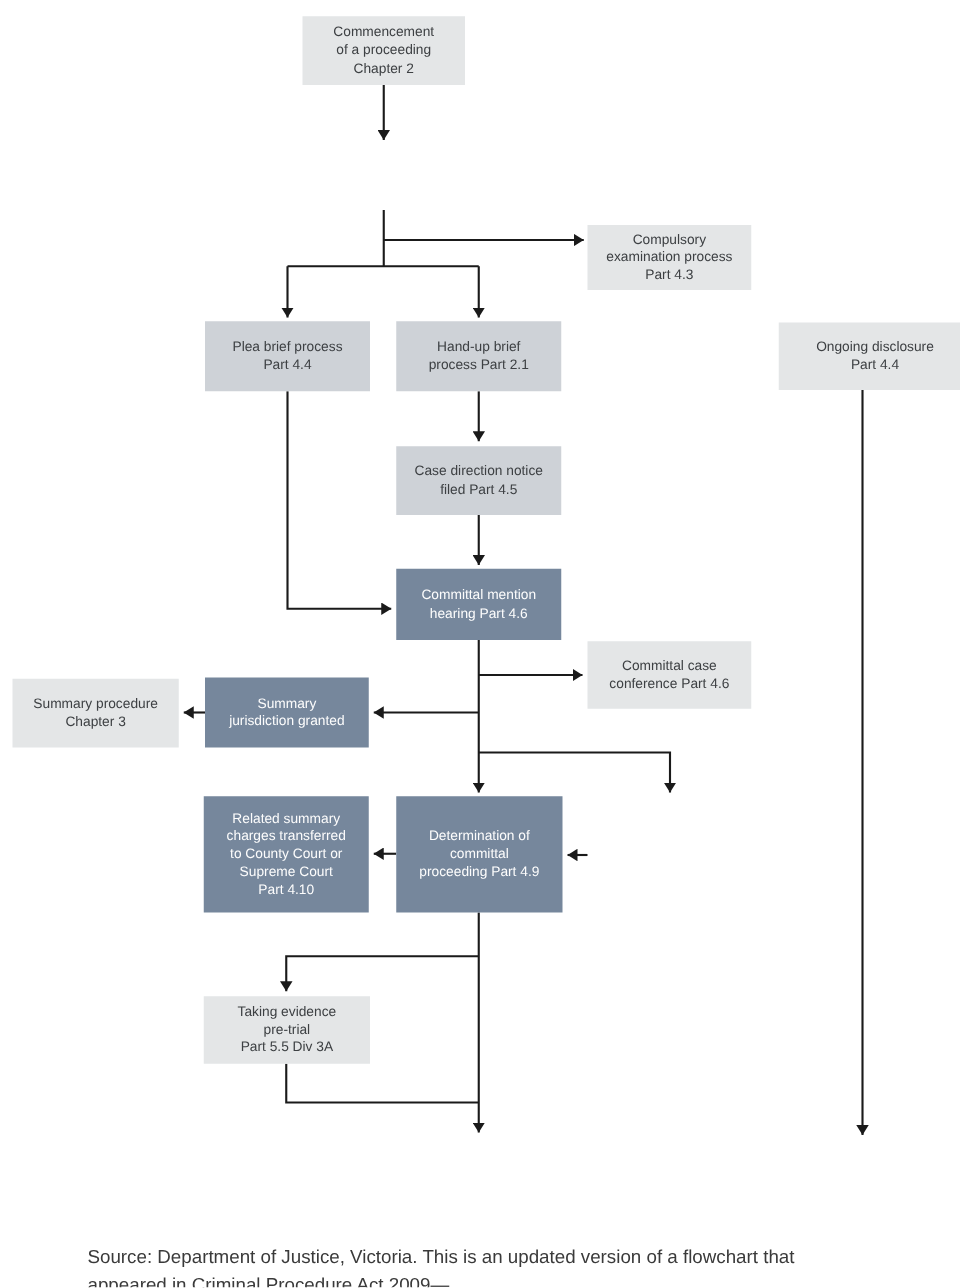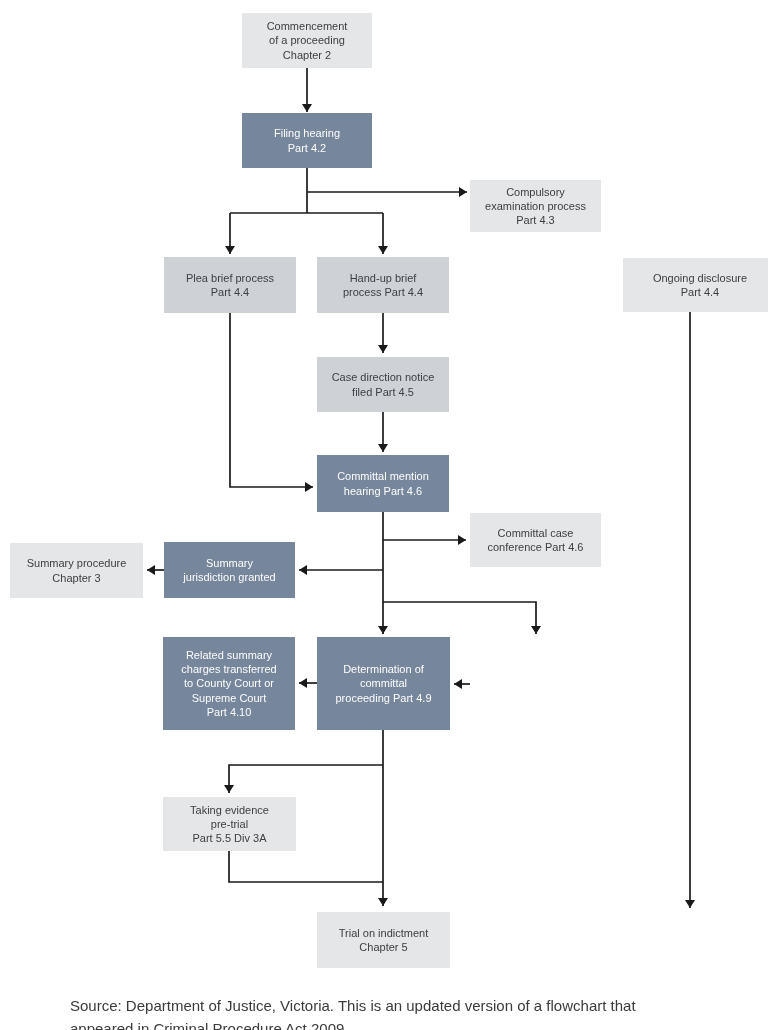--- a/index.html
+++ b/index.html
@@ -52,29 +52,27 @@
       <path d="M383,730 V906" marker-end="url(#arw)"></path>
       <path d="M383,765 H229 V793" marker-end="url(#arw)"></path>
       <path d="M229,851 V882 H383"></path>
       <path d="M690,312 V908" marker-end="url(#arw)"></path>
     </g>
   </svg>
 
   <div class="node light" style="left:242px;top:13px;width:130px;height:55px;">Commencement
 of a proceeding
 Chapter 2</div>
-  <div class="node dark" style="left:242px;top:113px;width:130px;height:55px;">Filing hearing
-Part 4.2</div>
   <div class="node light" style="left:470px;top:180px;width:131px;height:52px;">Compulsory
 examination process
 Part 4.3</div>
   <div class="node medium" style="left:164px;top:257px;width:132px;height:56px;">Plea brief process
 Part 4.4</div>
   <div class="node medium" style="left:317px;top:257px;width:132px;height:56px;">Hand-up brief
-process Part 4.4</div>
+process Part 2.1</div>
   <div class="node light" style="left:623px;top:258px;width:154px;height:54px;">Ongoing disclosure
 Part 4.4</div>
   <div class="node medium" style="left:317px;top:357px;width:132px;height:55px;">Case direction notice
 filed Part 4.5</div>
   <div class="node dark" style="left:317px;top:455px;width:132px;height:57px;">Committal mention
 hearing Part 4.6</div>
   <div class="node light" style="left:470px;top:513px;width:131px;height:54px;">Committal case
 conference Part 4.6</div>
   <div class="node dark" style="left:164px;top:542px;width:131px;height:56px;">Summary
 jurisdiction granted</div>
@@ -84,19 +82,17 @@
 charges transferred
 to County Court or
 Supreme Court
 Part 4.10</div>
   <div class="node dark" style="left:317px;top:637px;width:133px;height:93px;">Determination of
 committal
 proceeding Part 4.9</div>
   <div class="node light" style="left:163px;top:797px;width:133px;height:54px;">Taking evidence
 pre-trial
 Part 5.5 Div 3A</div>
-  <div class="node light" style="left:317px;top:912px;width:133px;height:56px;">Trial on indictment
-Chapter 5</div>
 
   <div class="source-note">Source: Department of Justice, Victoria. This is an updated version of a flowchart that appeared in Criminal Procedure Act 2009—
 Legislative Guide, February 2010. (chapter 4, p118).</div>
 
 </div>
 
 </body></html>

